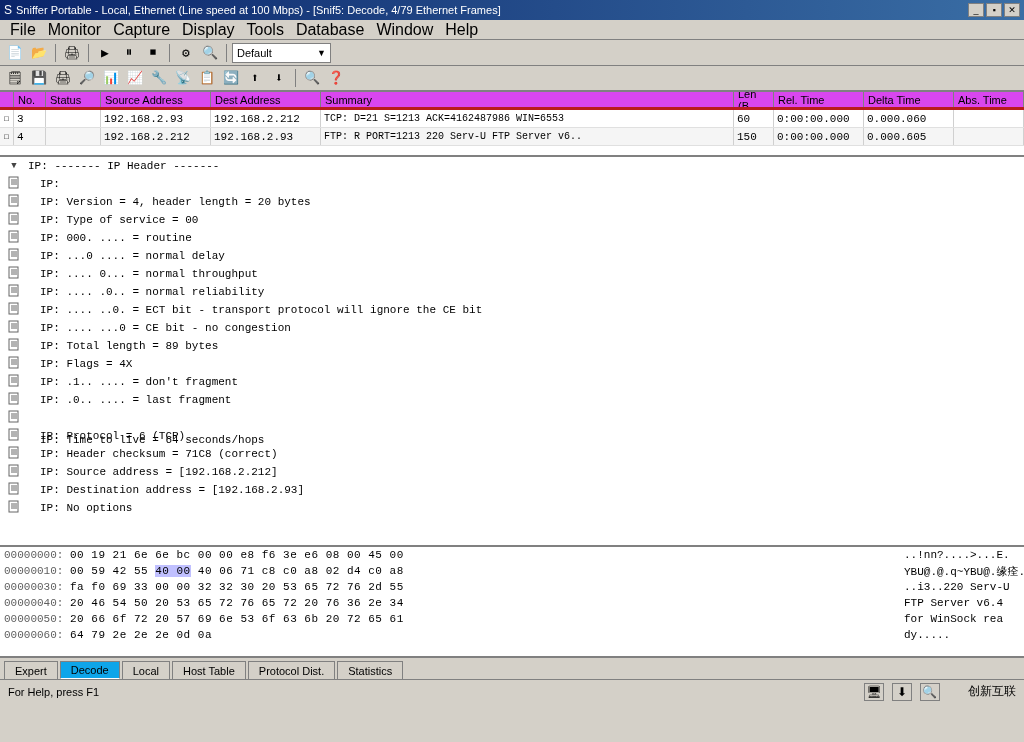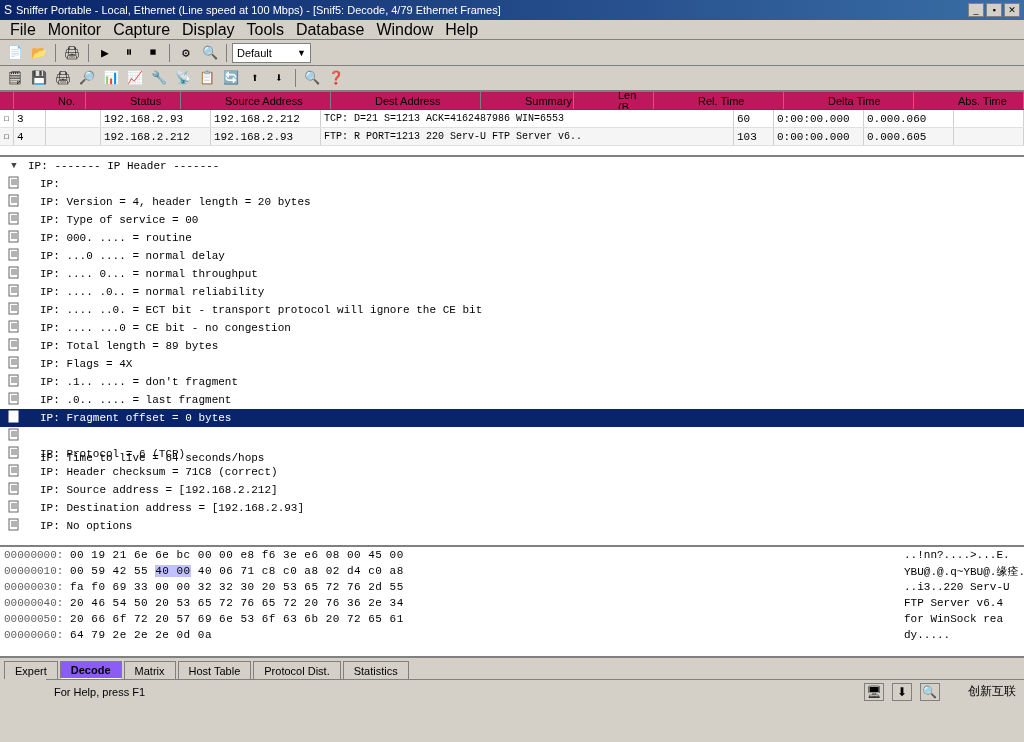--- a/index.html
+++ b/index.html
@@ -73,20 +73,21 @@
     }
     .tb-sep { width: 1px; height: 18px; background: #808080; margin: 0 3px; }
     .tb-dropdown {
       display: flex; align-items: center;
       border: 1px solid #808080;
       background: white;
       height: 20px;
       padding: 0 4px;
       font-size: 11px;
       font-family: Arial, sans-serif;
+      gap: 20px;
     }
 
     
     #toolbar2 {
       background: #d4d0c8;
       height: 26px;
       display: flex;
       align-items: center;
       padding: 2px 4px;
       border-bottom: 2px solid #808080;
@@ -95,27 +96,26 @@
 
     
     #packet-list {
       background: white;
       height: 65px;
       border-bottom: 2px solid #808080;
       overflow: hidden;
     }
     #packet-list-header {
       display: flex;
-      background: #be185d;
-      border-bottom: 1px solid #b91c1c;
+      background: #d946ef;
+      border-bottom: 3px solid #b91c1c;
       height: 18px;
       align-items: center;
       font-family: Arial, sans-serif;
       font-size: 11px;
-      gap: 40px;
     }
     .col-hdr {
       border-right: 1px solid #808080;
       padding: 1px 4px;
       height: 100%;
       display: flex; align-items: center;
       overflow: hidden;
     }
     .col-no { width: 32px; }
     .col-status { width: 55px; }
@@ -221,37 +221,36 @@
       border: 1px solid #808080;
       border-bottom: none;
       font-family: Arial, sans-serif;
       font-size: 11px;
       cursor: pointer;
       margin-right: 2px;
       height: 18px;
       display: flex; align-items: center; margin-top: 40px;
     }
     .tab.active {
-      background: #8b5cf6;
+      background: #0ea5e9;
       border-bottom: 1px solid white;
-      font-weight: bold;
+      font-weight: normal;
     }
 
     
     #status-bar {
       background: #d4d0c8;
       height: 24px;
       display: flex;
       align-items: center;
       justify-content: space-between;
       padding: 0 8px;
       border-top: 1px solid #808080;
       font-family: Arial, sans-serif;
       font-size: 11px;
-      margin-left: 46px;
     }
     #status-bar .status-icons { display: flex; gap: 8px; align-items: center; }
     .status-icon-btn {
       width: 20px; height: 18px;
       border: 1px solid #808080;
       background: #d4d0c8;
       display: flex; align-items: center; justify-content: center;
       cursor: pointer; font-size: 12px;
     }
   </style>
@@ -342,21 +341,21 @@
       <div class="packet-cell col-delta">0.000.060</div>
       <div class="packet-cell col-abs"></div>
     </div>
       <div class="packet-row">
       <div class="packet-cell chk" style="width:14px;border-right:1px solid #d0d0d0;">☐</div>
       <div class="packet-cell col-no">4</div>
       <div class="packet-cell col-status"></div>
       <div class="packet-cell col-src">192.168.2.212</div>
       <div class="packet-cell col-dst">192.168.2.93</div>
       <div class="packet-cell col-summary" style="font-size:10px;">FTP: R PORT=1213    220 Serv-U FTP Server v6..</div>
-      <div class="packet-cell col-len">103</div>
+      <div class="packet-cell col-len">150</div>
       <div class="packet-cell col-rel">0:00:00.000</div>
       <div class="packet-cell col-delta">0.000.605</div>
       <div class="packet-cell col-abs"></div>
     </div>
     </div>
 </div>
 
 <div id="decode-panel">
   <div id="decode-rows">
       <div class="decode-row">
@@ -472,29 +471,20 @@
         <span class="decode-text" style="padding-left: 12px;">IP:         .1.. ....  = don't fragment</span>
       </div>
       <div class="decode-row">
         <span class="decode-icon"><svg width="14" height="14" viewBox="0 0 14 14">
             <rect x="2" y="1" width="9" height="11" fill="white" stroke="#666" stroke-width="1"></rect>
             <line x1="4" y1="4" x2="10" y2="4" stroke="#666" stroke-width="1"></line>
             <line x1="4" y1="6" x2="10" y2="6" stroke="#666" stroke-width="1"></line>
             <line x1="4" y1="8" x2="10" y2="8" stroke="#666" stroke-width="1"></line>
           </svg></span>
         <span class="decode-text" style="padding-left: 12px;">IP:         .0.. ....  = last fragment</span>
-      </div>
-      <div class="decode-row selected">
-        <span class="decode-icon"><svg width="14" height="14" viewBox="0 0 14 14">
-            <rect x="2" y="1" width="9" height="11" fill="white" stroke="white" stroke-width="1"></rect>
-            <line x1="4" y1="4" x2="10" y2="4" stroke="white" stroke-width="1"></line>
-            <line x1="4" y1="6" x2="10" y2="6" stroke="white" stroke-width="1"></line>
-            <line x1="4" y1="8" x2="10" y2="8" stroke="white" stroke-width="1"></line>
-          </svg></span>
-        <span class="decode-text" style="padding-left: 12px;">IP:  Fragment offset   = 0 bytes</span>
       </div>
       <div class="decode-row">
         <span class="decode-icon"><svg width="14" height="14" viewBox="0 0 14 14">
             <rect x="2" y="1" width="9" height="11" fill="white" stroke="#666" stroke-width="1"></rect>
             <line x1="4" y1="4" x2="10" y2="4" stroke="#666" stroke-width="1"></line>
             <line x1="4" y1="6" x2="10" y2="6" stroke="#666" stroke-width="1"></line>
             <line x1="4" y1="8" x2="10" y2="8" stroke="#666" stroke-width="1"></line>
           </svg></span>
         <span class="decode-text" style="padding-left: 12px; margin-top: 44px;">IP:  Time to live      = 64 seconds/hops</span>
       </div>
@@ -577,21 +567,21 @@
       <span class="hex-offset">00000060:</span>
       <span class="hex-bytes">64 79 2e 2e 2e 0d 0a</span>
       <span class="hex-ascii">dy.....</span>
     </div>
     </div>
 </div>
 
 <div id="tab-bar">
 <div class="tab">Expert</div>
     <div class="tab active">Decode</div>
-    <div class="tab">Matrix</div>
+    <div class="tab">Local</div>
     <div class="tab">Host Table</div>
     <div class="tab">Protocol Dist.</div>
     <div class="tab">Statistics</div>
   </div>
 
 <div id="status-bar">
   <span>For Help, press F1</span>
   <div class="status-icons">
     <div class="status-icon-btn">🖥</div>
     <div class="status-icon-btn">⬇</div>

